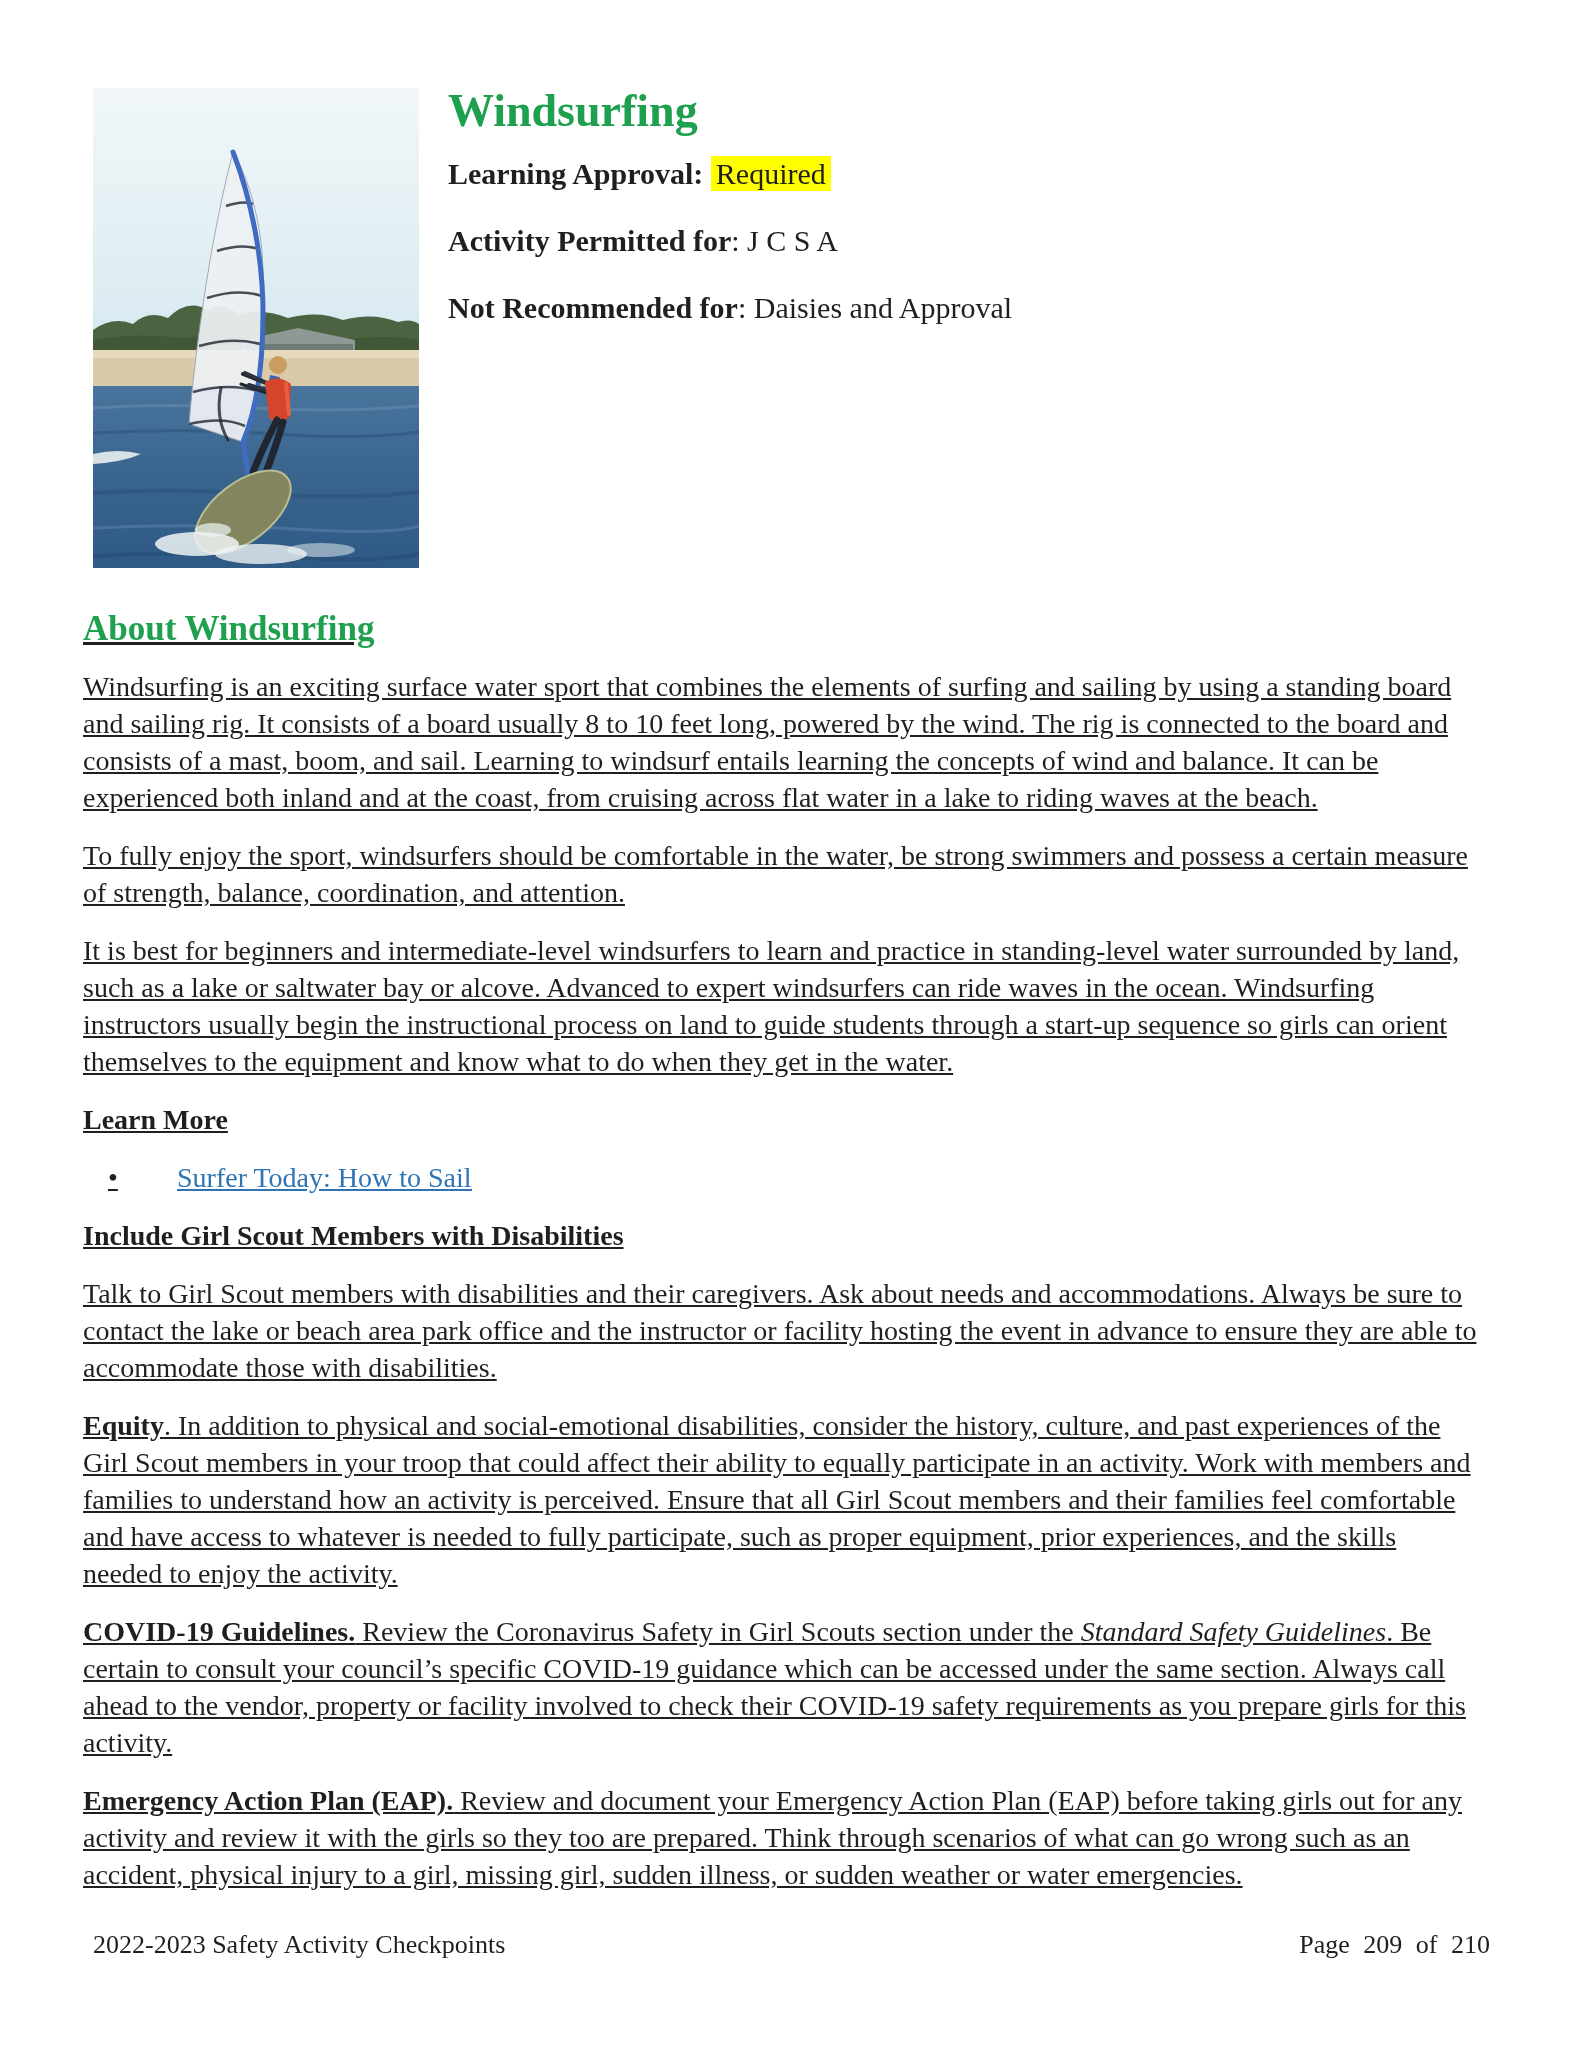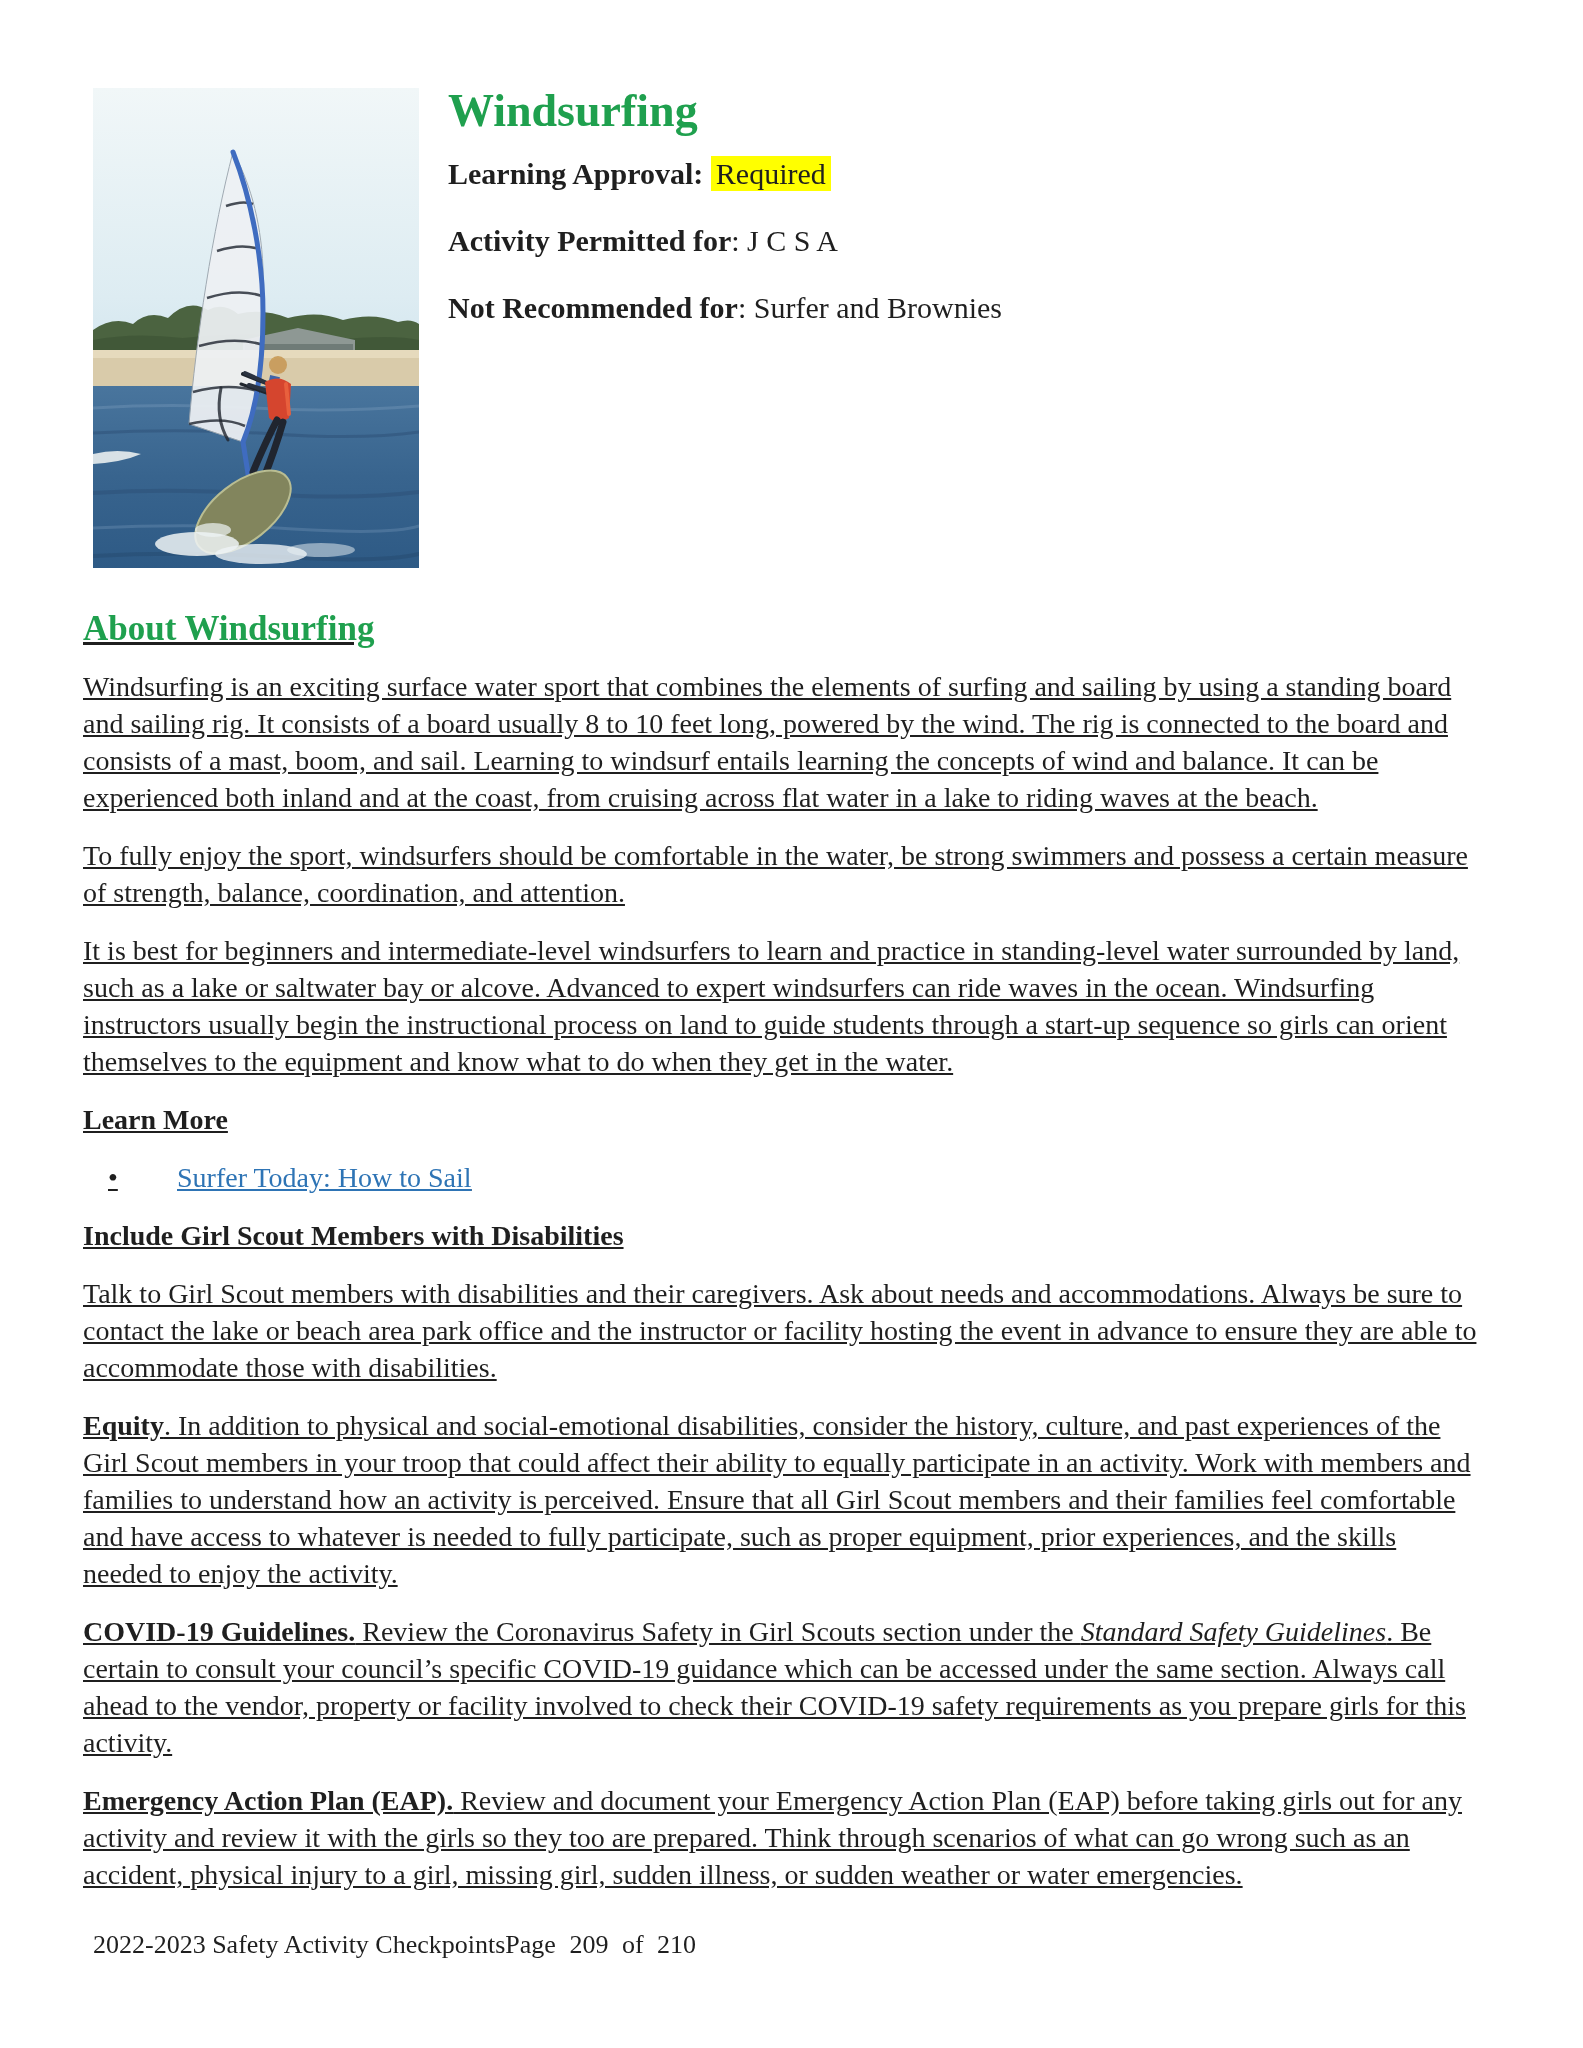--- a/index.html
+++ b/index.html
@@ -40,21 +40,21 @@
     padding-left:25px;margin:0 0 21px 0;
     font-size:28px;line-height:37px;
   }
   .bullet-glyph{width:32px;flex:0 0 32px;}
   .link{color:var(--link-blue,#2e74b5);text-decoration:underline;cursor:pointer;margin-left:37px;}
   .lead{font-weight:bold;}
   .ital{font-style:italic;}
   
   .footer{
     position:absolute;left:93px;top:1929px;width:1397px;
-    display:flex;justify-content:flex-start;align-items:baseline;
+    display:flex;justify-content:space-between;align-items:baseline;
     font-size:26px;line-height:32px;
   }
   .pageno span{margin-left:7px;}
   .pageno span:first-child{margin-left:0;}
   .bold{font-weight:normal;}
 </style>
 </head>
 <body>
 
 <div class="page">
@@ -138,21 +138,21 @@
   <div class="head-col">
     <h1 class="doc-title">Windsurfing</h1>
     <div class="meta-line">
       <b>Learning Approval:</b>
       <span class="hl">Required</span>
     </div>
     <div class="meta-line">
       <b>Activity Permitted for</b><span>: J C S A</span>
     </div>
     <div class="meta-line">
-      <b>Not Recommended for</b><span>: Surfer and Brownies</span>
+      <b>Not Recommended for</b><span>: Daisies and Approval</span>
     </div>
   </div>
 
   <div class="content">
     <h2 class="h-green">About Windsurfing</h2>
     <p>Windsurfing is an exciting surface water sport that combines the elements of surfing and sailing by using a standing board and sailing rig. It consists of a board usually 8 to 10 feet long, powered by the wind. The rig is connected to the board and consists of a mast, boom, and sail. Learning to windsurf entails learning the concepts of wind and balance. It can be experienced both inland and at the coast, from cruising across flat water in a lake to riding waves at the beach.</p>
     <p>To fully enjoy the sport, windsurfers should be comfortable in the water, be strong swimmers and possess a certain measure of strength, balance, coordination, and attention.</p>
     <p>It is best for beginners and intermediate-level windsurfers to learn and practice in standing-level water surrounded by land, such as a lake or saltwater bay or alcove. Advanced to expert windsurfers can ride waves in the ocean. Windsurfing instructors usually begin the instructional process on land to guide students through a start-up sequence so girls can orient themselves to the equipment and know what to do when they get in the water.</p>
 
     <div class="h-sub">Learn More</div>

